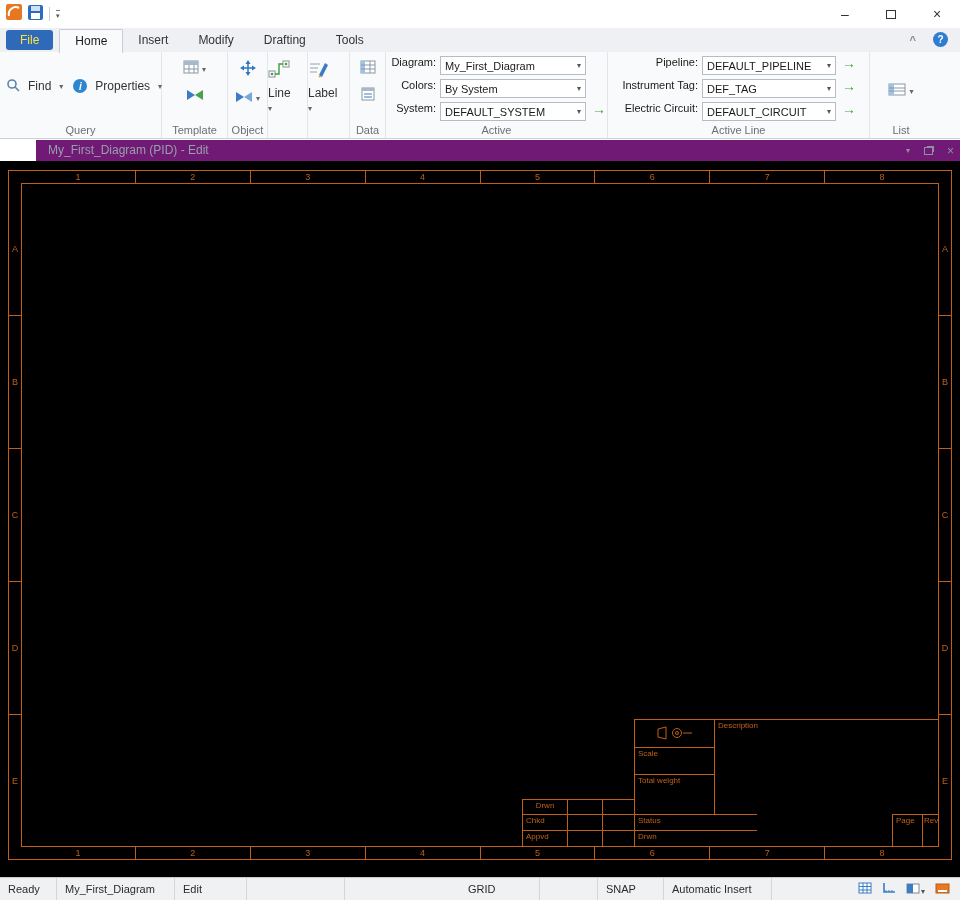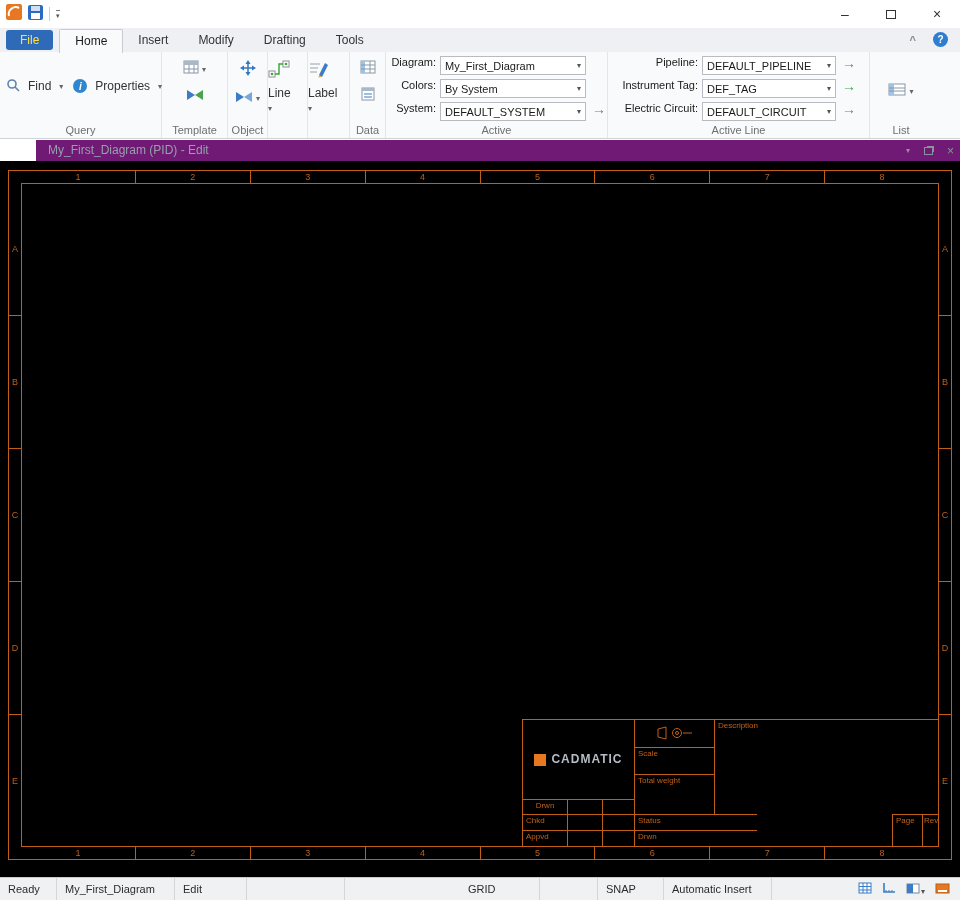--- a/index.html
+++ b/index.html
@@ -428,24 +428,20 @@
       <div class="ruler r-right">
         <span class="seg">A</span>
         <span class="seg">B</span>
         <span class="seg">C</span>
         <span class="seg">D</span>
         <span class="seg">E</span>
       </div>
       <div class="frame-inner"></div>
 
       <div class="titleblock">
-        <div class="tb-cell tb-logo">
-          <span class="brand-sq"></span>
-          <span class="brand-txt">CADMATIC</span>
-        </div>
         <div class="tb-cell tb-sym">
           <span>
             <svg width="38" height="14">
                 <polygon points="2,3 10,1 10,13 2,11" fill="none" stroke="#c06018"></polygon>
                 <circle cx="21" cy="7" r="4.5" fill="none" stroke="#c06018"></circle>
                 <circle cx="21" cy="7" r="1.5" fill="none" stroke="#c06018"></circle>
                 <line x1="27" y1="7" x2="36" y2="7" stroke="#c06018"></line>
               </svg>
           </span>
         </div>

